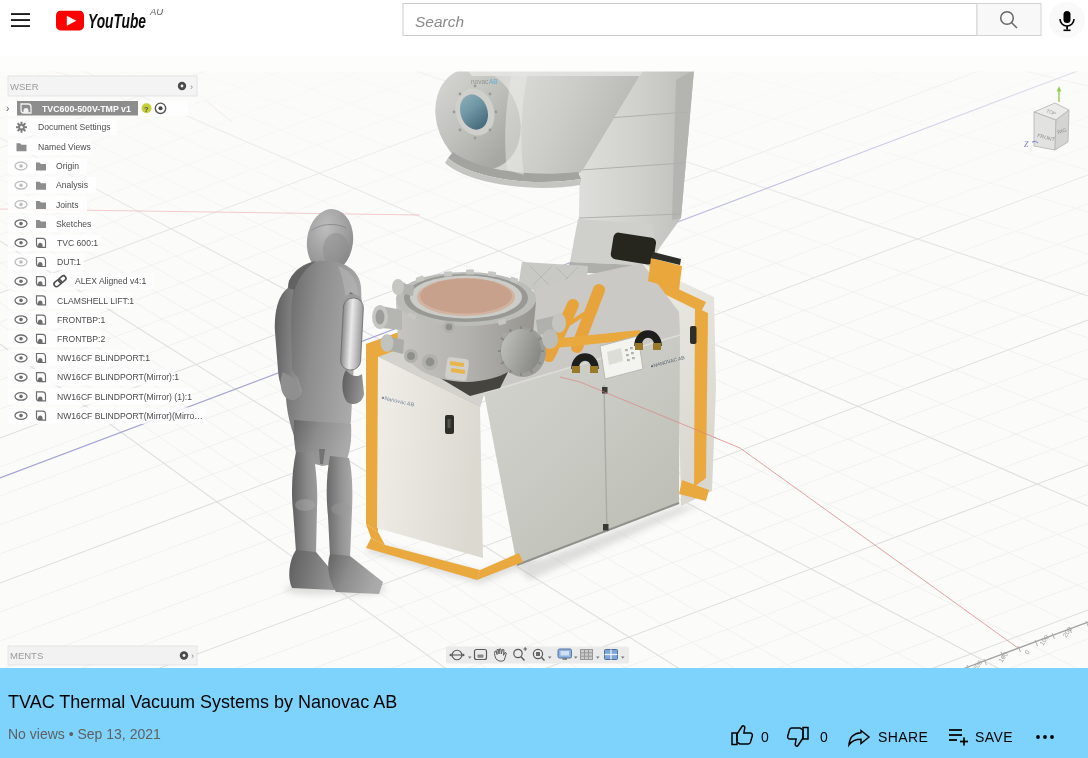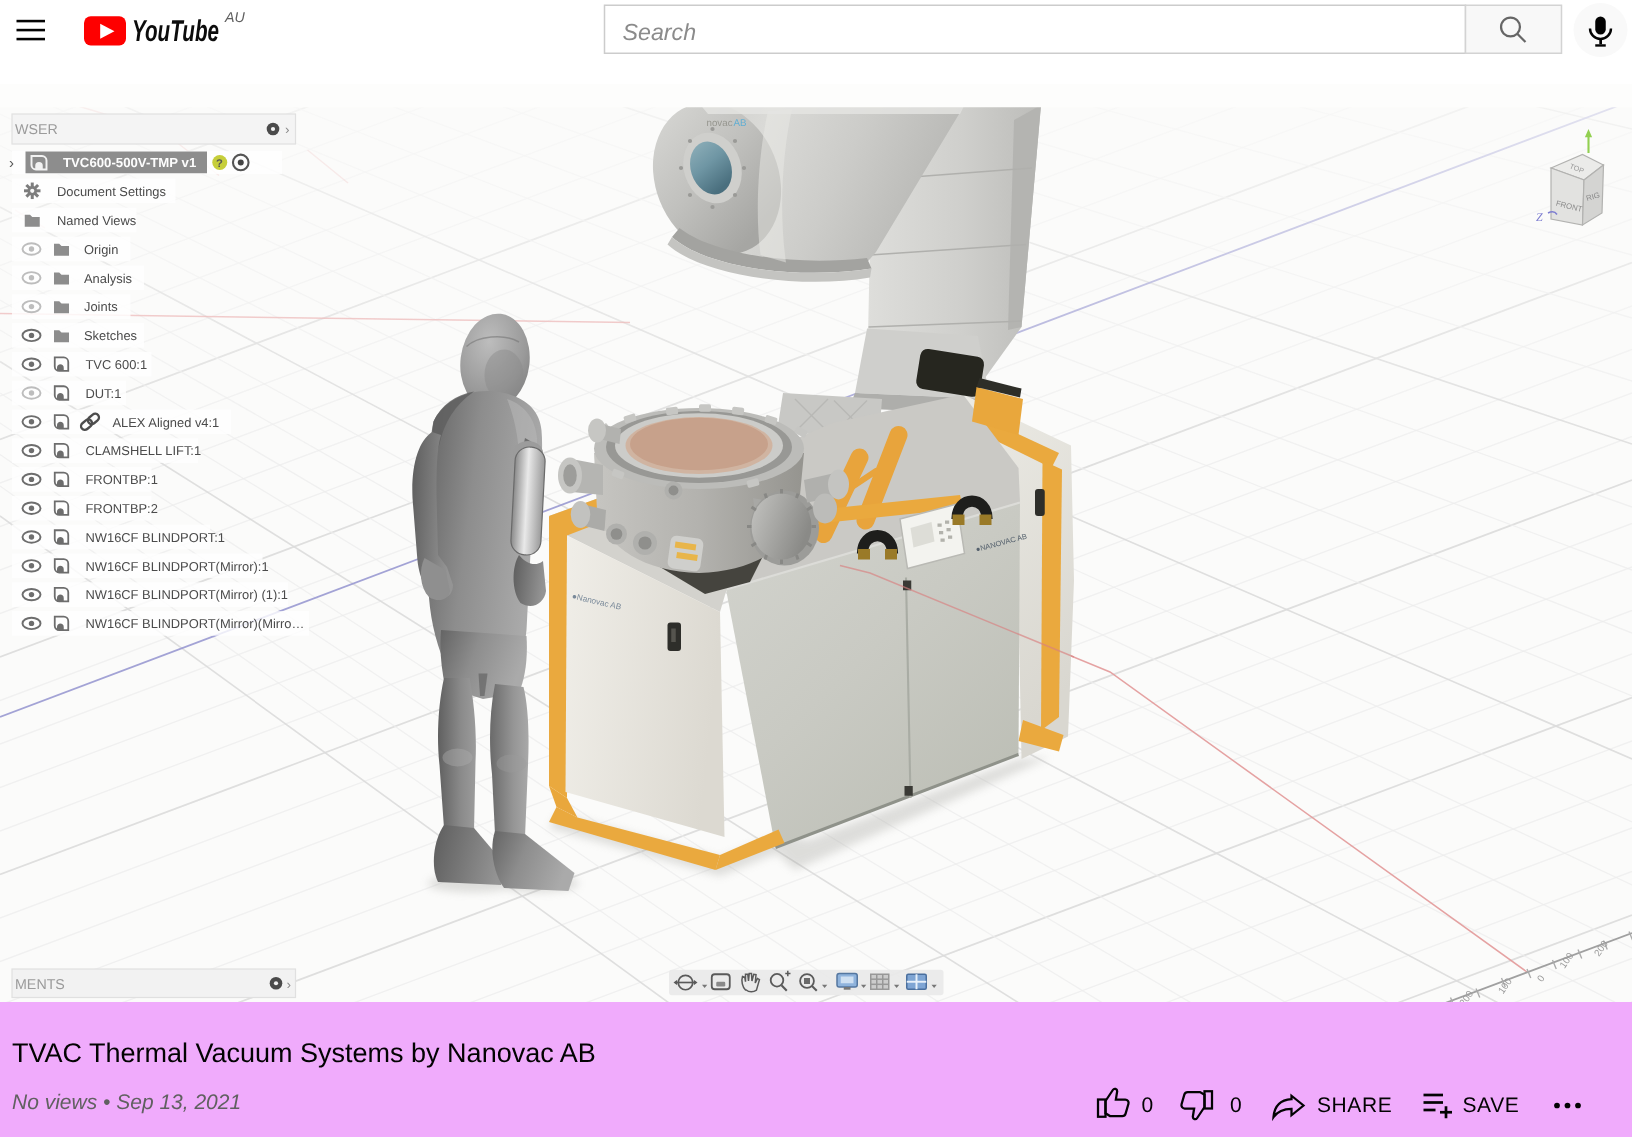--- a/index.html
+++ b/index.html
@@ -1,17 +1,17 @@
 <!DOCTYPE html>
 <html><head><meta charset="utf-8"><style>
 * { margin:0; padding:0; box-sizing:border-box; }
 body { width:1088px; height:758px; font-family:"Liberation Sans",sans-serif; background:#fff; overflow:hidden; }
 .header { position:absolute; top:0; left:0; width:1088px; height:56px; background:#fff;font-style:italic; }
 .video { position:absolute; top:56px; left:0; width:1088px; height:612px; background:#fbfbfa; }
-.below { position:absolute; top:668px; left:0; width:1088px; height:90px; background:#f0abfc; }
+.below { position:absolute; top:668px; left:0; width:1088px; height:90px; background:#7dd3fc; }
 </style></head>
 <body>
 <div class="video">
 <svg width="1088" height="612" viewBox="0 56 1088 612" xmlns="http://www.w3.org/2000/svg">
 <defs>
 <linearGradient id="gMast" x1="0" y1="0" x2="1" y2="0">
           <stop offset="0" stop-color="#dededb"></stop>
           <stop offset="0.55" stop-color="#cfcfcc"></stop>
           <stop offset="1" stop-color="#bcbcb9"></stop>
         </linearGradient>
@@ -526,21 +526,21 @@
     <g fill="#030303">
         <rect x="1063.5" y="11" width="7" height="12" rx="3.5"></rect>
         <path d="M1060,19 a7,7 0 0 0 14,0" fill="none" stroke="#030303" stroke-width="1.6"></path>
         <rect x="1066.2" y="26" width="1.8" height="3.5"></rect>
         <rect x="1063.5" y="29.5" width="7" height="1.6"></rect>
       </g>
   </svg>
 </div>
 <div class="below">
   <div style="position:absolute;left:8px;top:24px;font-size:18px;color:#030303;">TVAC Thermal Vacuum Systems by Nanovac AB</div>
-  <div style="position:absolute;left:8px;top:58px;font-size:14px;color:#606060;font-style:italic;">No views • Sep 13, 2021</div>
+  <div style="position:absolute;left:8px;top:58px;font-size:14px;color:#606060;">No views • Sep 13, 2021</div>
   <svg style="position:absolute;left:728px;top:50px;" width="340" height="36" xmlns="http://www.w3.org/2000/svg">
     <g fill="none" stroke="#030303" stroke-width="1.5">
       <path d="M9,16 l5,-7.5 c0.8,-1.2 2.8,-0.6 2.8,1 l-0.9,5.5 h6.3 c1.5,0 2.5,1.4 2.1,2.8 l-1.9,6.6 c-0.3,1 -1.2,1.6 -2.2,1.6 h-8.2 l-3,-1.8 z"></path>
       <rect x="4" y="15" width="5" height="11.5"></rect>
       <path d="M75,20 l-5,7.5 c-0.8,1.2 -2.8,0.6 -2.8,-1 l0.9,-5.5 h-6.3 c-1.5,0 -2.5,-1.4 -2.1,-2.8 l1.9,-6.6 c0.3,-1 1.2,-1.6 2.2,-1.6 h8.2 l3,1.8 z"></path>
       <rect x="75" y="9.5" width="5" height="11.5"></rect>
       <path d="M133,12.5 l8,6.5 -8,6.5 v-4.2 c-6,0 -9.5,2 -12,5.5 c0.5,-6.5 4,-11.5 12,-12 z"></path>
     </g>
     <text x="33" y="23.5" font-size="14" fill="#030303">0</text>
     <text x="92" y="23.5" font-size="14" fill="#030303">0</text>

